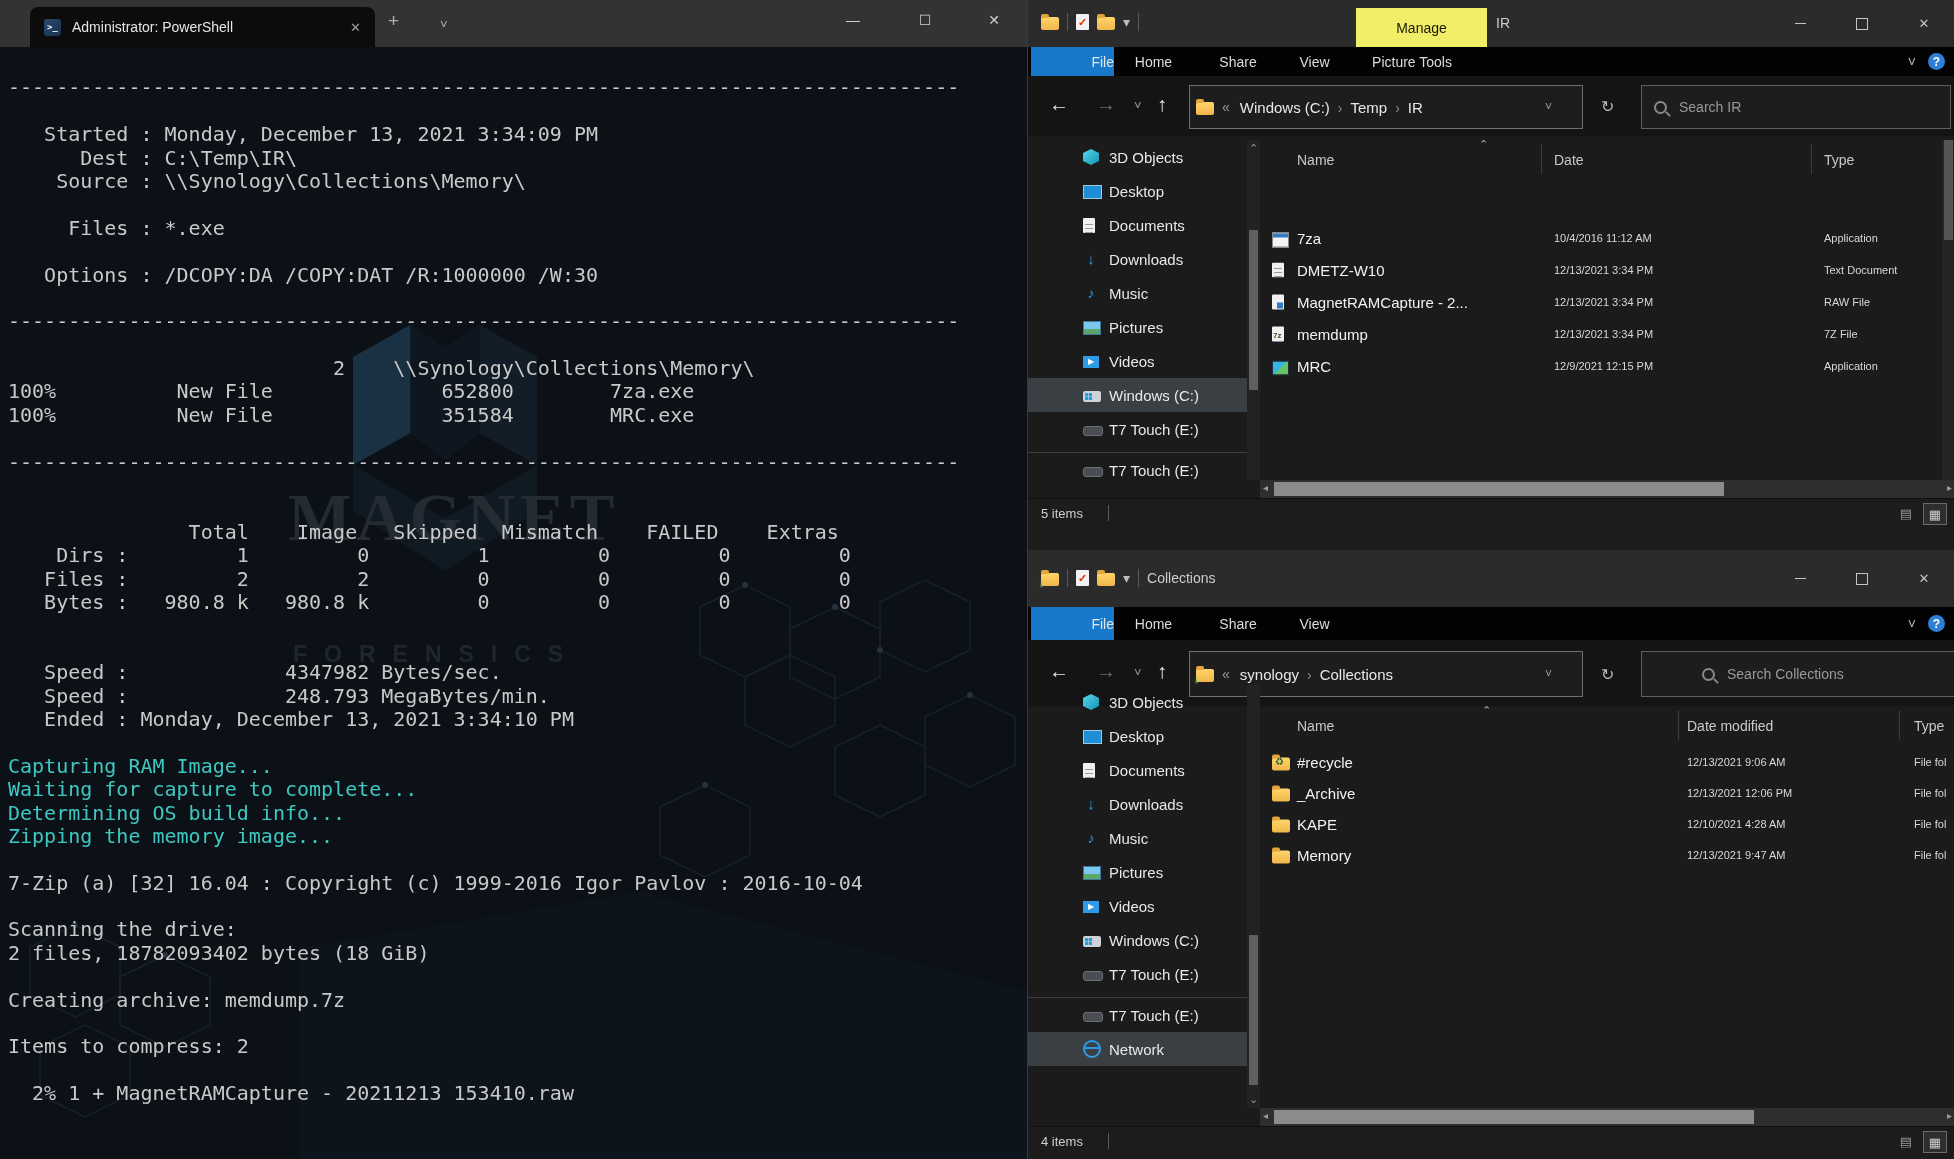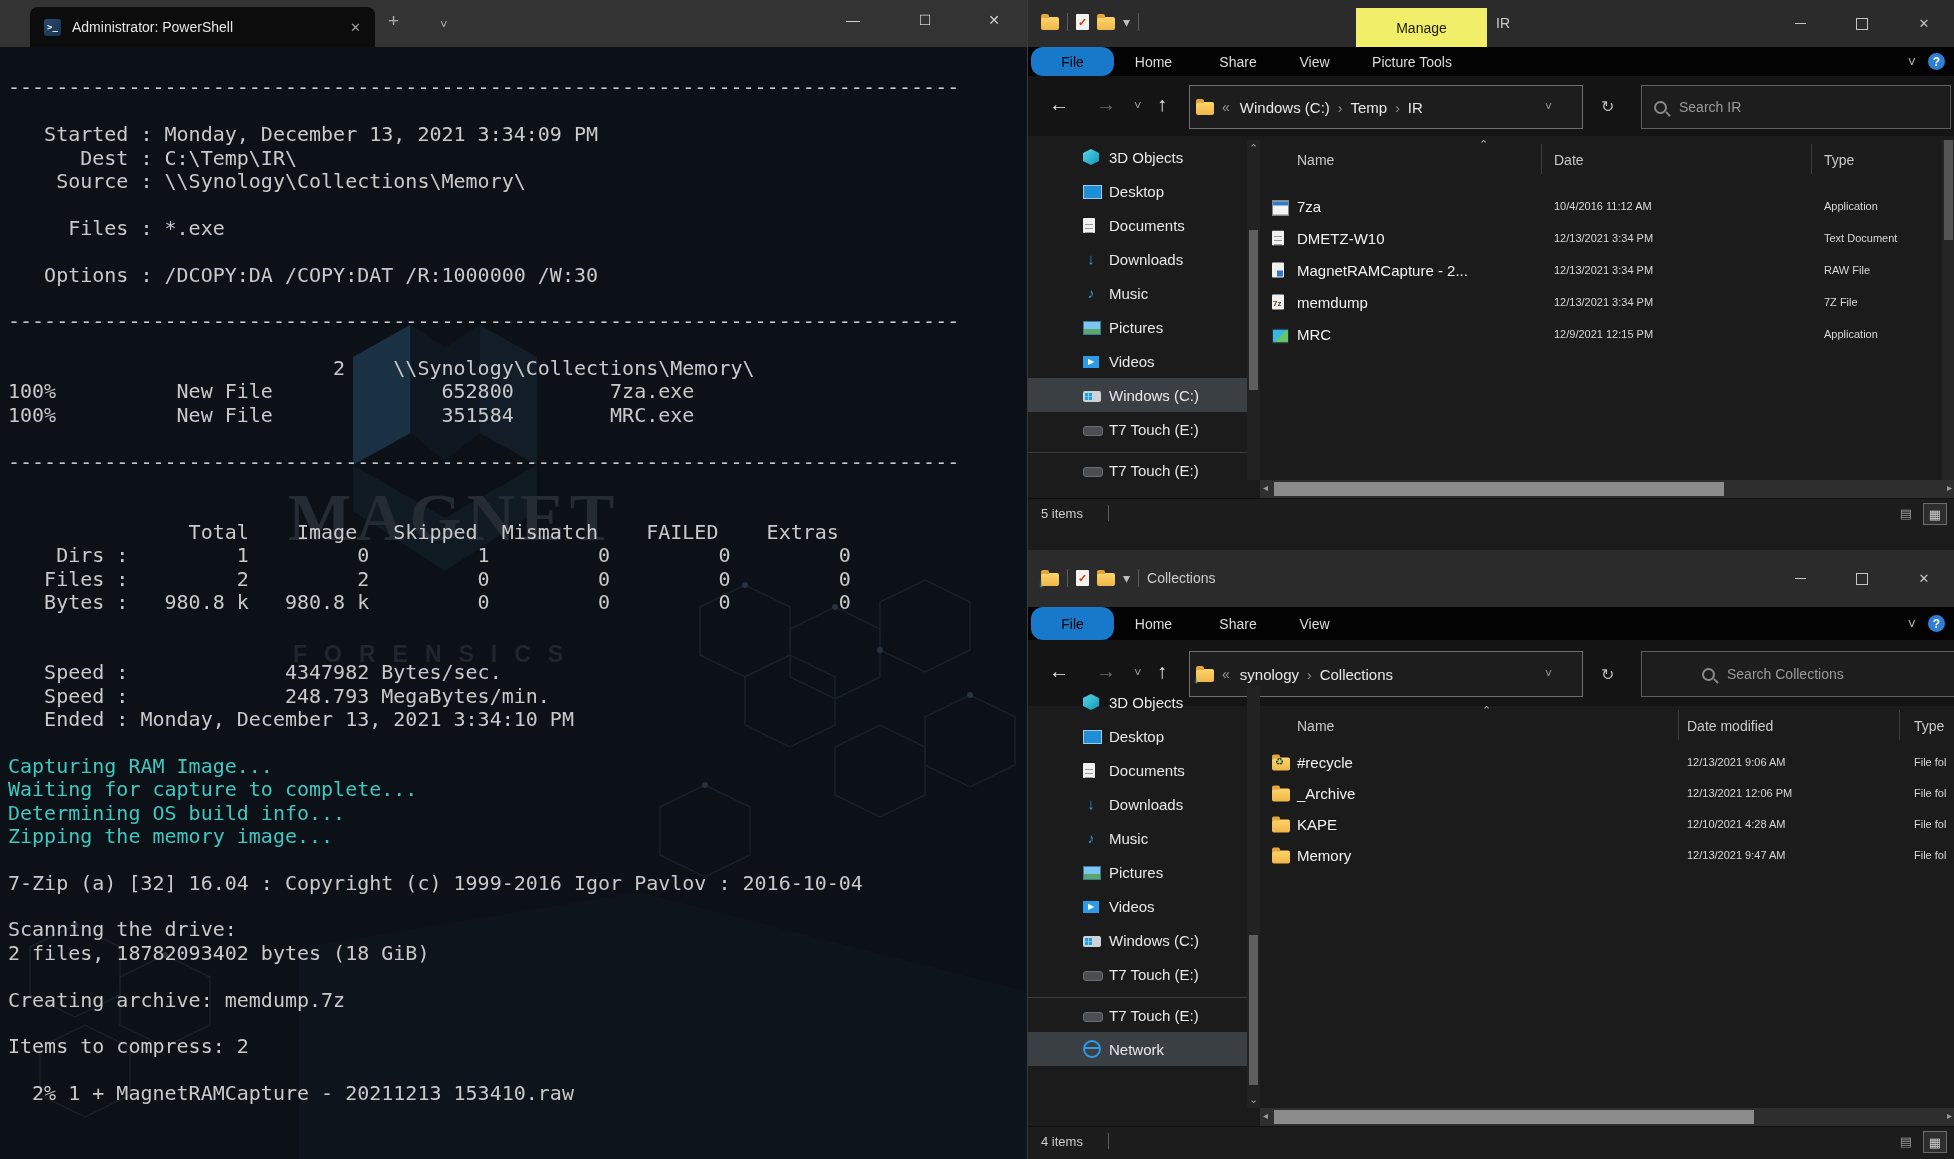--- a/index.html
+++ b/index.html
@@ -32,21 +32,21 @@
   .qat{position:absolute;left:13px;top:13px;display:flex;align-items:center;gap:8px;}
   .qat-sep{width:1px;height:18px;background:#5a5a5a;}
   .win-title{color:#cccccc;font-size:14px;white-space:nowrap;}
   .manage-tab{position:absolute;left:328px;top:8px;width:131px;height:39px;background:#f1ee6a;color:#1a1a00;font-size:14px;display:flex;align-items:center;justify-content:center;}
   .cap-btns{position:absolute;top:0;right:0;height:100%;display:flex;}
   .cap{width:62px;height:100%;display:flex;align-items:center;justify-content:center;color:#c5c5c5;font-size:13px;}
   .cap .mini{display:block;width:11px;height:1px;background:#c5c5c5;}
   .cap .maxi{display:block;width:10px;height:10px;border:1px solid #c5c5c5;}
   .tabsrow{position:absolute;left:0;width:100%;background:#030303;}
   .rtab{position:absolute;top:0;height:100%;display:flex;align-items:center;color:#dcdcdc;font-size:14px;}
-  .rtab.primary{background:#1879ca;color:#000000;justify-content:center;border-radius:12px;}
+  .rtab.primary{background:#1879ca;color:#e5e5e5;justify-content:flex-end;}
   .ribbon-right{position:absolute;right:10px;top:0;height:100%;display:flex;align-items:center;gap:12px;}
   .chev{color:#bdbdbd;font-size:14px;}
   .help{width:17px;height:17px;border-radius:50%;background:#2f7fd6;color:#fff;font-size:12px;font-weight:bold;display:flex;align-items:center;justify-content:center;}
   .toolbar{position:absolute;left:0;width:100%;background:#141414;}
   .navbtn{position:absolute;font-size:20px;color:#e8e8e8;}
   .navbtn.dim{color:#6b6b6b;}
   .navbtn.small{font-size:13px;color:#9a9a9a;}
   .addrbar{position:absolute;left:161px;width:392px;background:#1d1d1d;border:1px solid #6f6f6f;display:flex;align-items:center;}
   .addr-laquo{color:#9a9a9a;font-size:14px;margin-left:8px;}
   .crumbs{display:flex;align-items:center;margin-left:6px;}
@@ -345,21 +345,21 @@
     <div class="fheader">
       <span class="sort-chev">⌃</span>
       <span class="fh-label" style="left:37px;">Name</span>
       <span class="fh-sep s1"></span>
       <span class="fh-label col-date">Date</span>
       <span class="fh-sep s2"></span>
       <span class="fh-label col-type">Type</span>
     </div>
     <div class="frows" style="top:50px;">
 
-    <div class="frow" style="height:32px;">
+    <div class="frow" style="height:32px;margin-top:32px;">
         <span class="icon ic-app"></span>
         <span class="fname">7za</span>
         <span class="fdate col-date">10/4/2016 11:12 AM</span>
         <span class="ftype col-type">Application</span>
       </div>
         <div class="frow" style="height:32px;">
         <span class="icon ic-text-doc"></span>
         <span class="fname">DMETZ-W10</span>
         <span class="fdate col-date">12/13/2021 3:34 PM</span>
         <span class="ftype col-type">Text Document</span>

